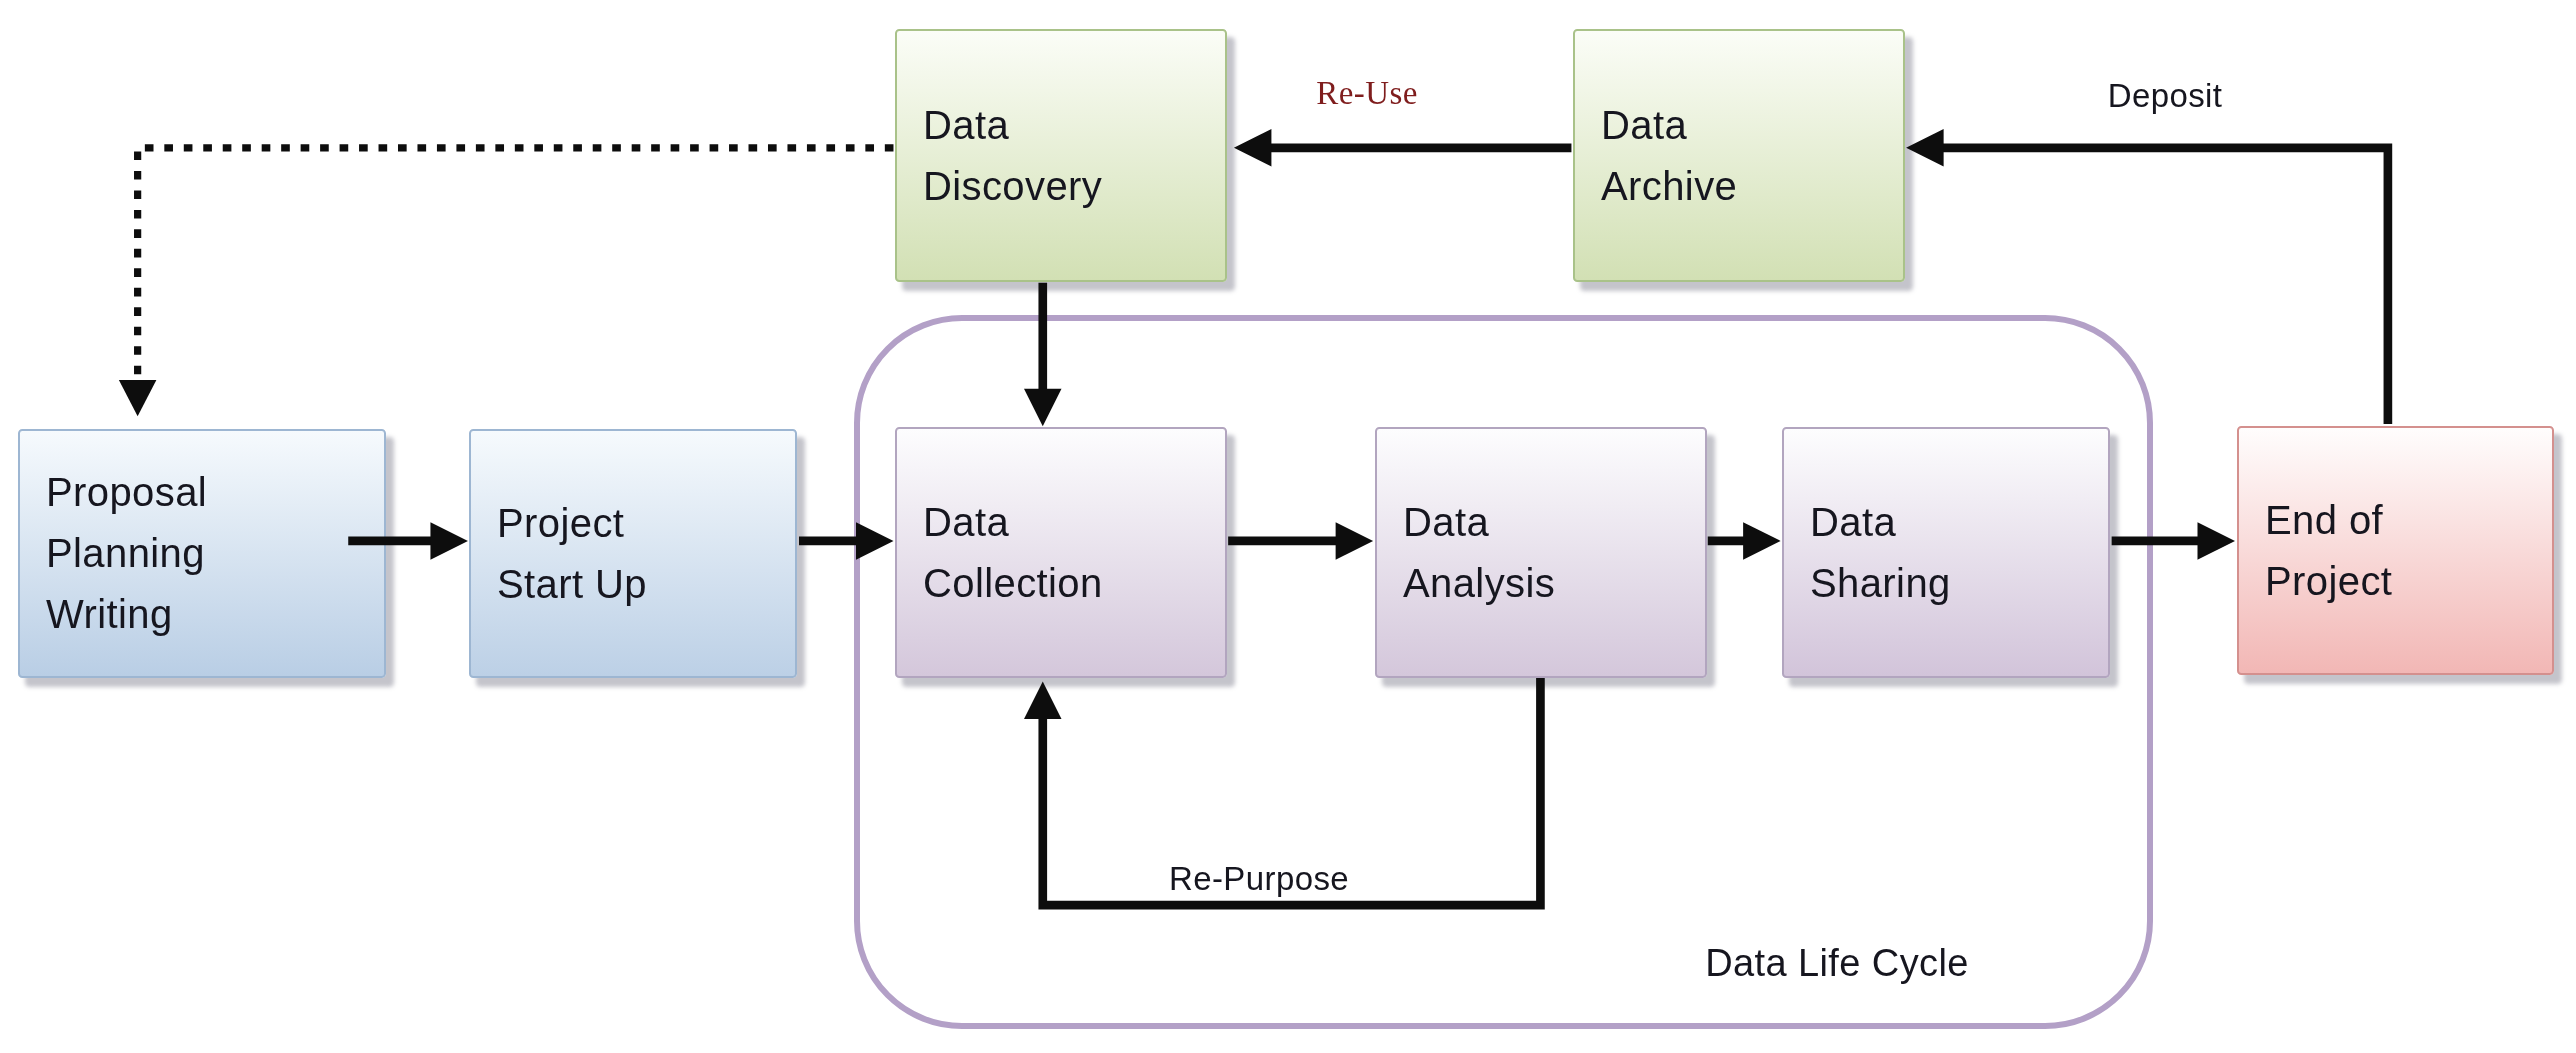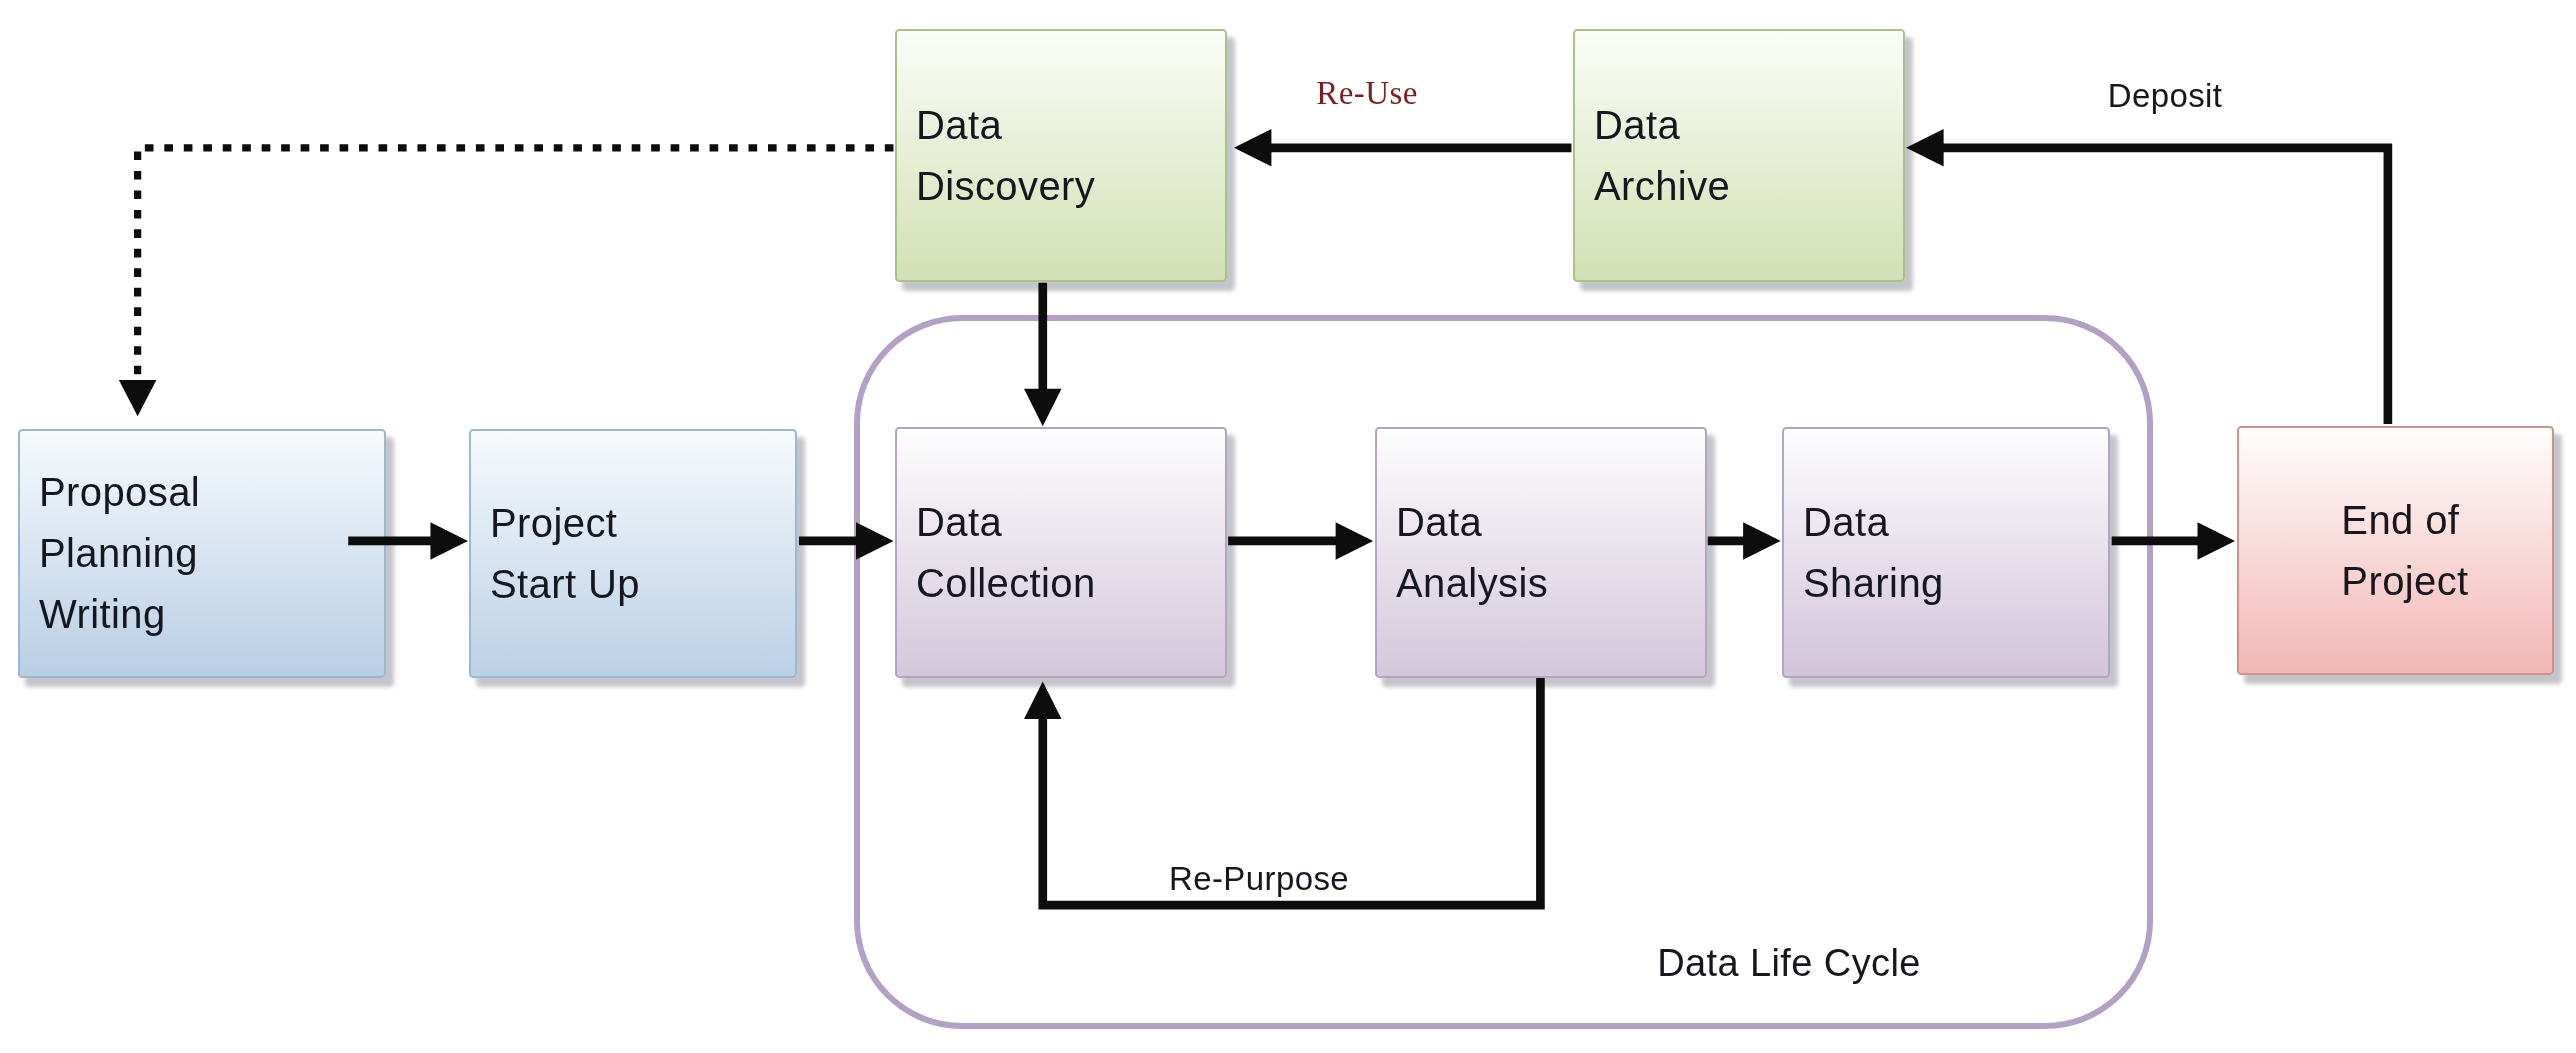--- a/index.html
+++ b/index.html
@@ -36,49 +36,50 @@
     box-sizing: border-box;
     border: 2.2px solid #999;
     border-radius: 4.3px;
     box-shadow: 7.2px 8.7px 4.3px rgba(125,125,140,0.45);
   }
   .box .lbl {
     white-space: pre-line;
     font-size: 40px;
     line-height: 1.52;
     letter-spacing: 0.4px;
-    padding-left: 19px;
+    padding-left: 26px;
     font-weight: normal;
   }
   
   .b-discovery  { left: 895px; top: 29px;  width: 332px; height: 253px; }
   .b-archive    { left: 1573px; top: 29px;  width: 332px; height: 253px; }
   .b-proposal   { left: 18px;   top: 429px; width: 368px; height: 249px; }
   .b-startup    { left: 469px;  top: 429px; width: 328px; height: 249px; }
   .b-collection { left: 895px; top: 427px; width: 332px; height: 251px; }
   .b-analysis   { left: 1375px; top: 427px; width: 332px; height: 251px; }
   .b-sharing    { left: 1782px; top: 427px; width: 328px; height: 251px; }
-  .b-eop        { left: 2237px; top: 426px; width: 317px; height: 249px; justify-content: center; }
+  .b-eop        { left: 2237px; top: 426px; width: 317px; height: 249px; }
 
   svg.connectors {
     position: absolute;
     left: 0; top: 0;
     width: 2576px;
     height: 1053px;
     pointer-events: none;
   }
   .edge-label {
     position: absolute;
     transform: translate(-50%, -50%);
     font-size: 33px;
     letter-spacing: 0.4px;
     white-space: nowrap;
   }
   .container-label {
     font-size: 38px;
+    margin-left: 48px;
   }
 </style>
 </head>
 <body>
 
 <div class="stage">
 
   <div class="boundary"></div>
 
   <div class="box b-discovery" style="background: linear-gradient(rgb(251, 253, 247), rgb(210, 224, 180)); border-color: rgb(169, 194, 137);">

